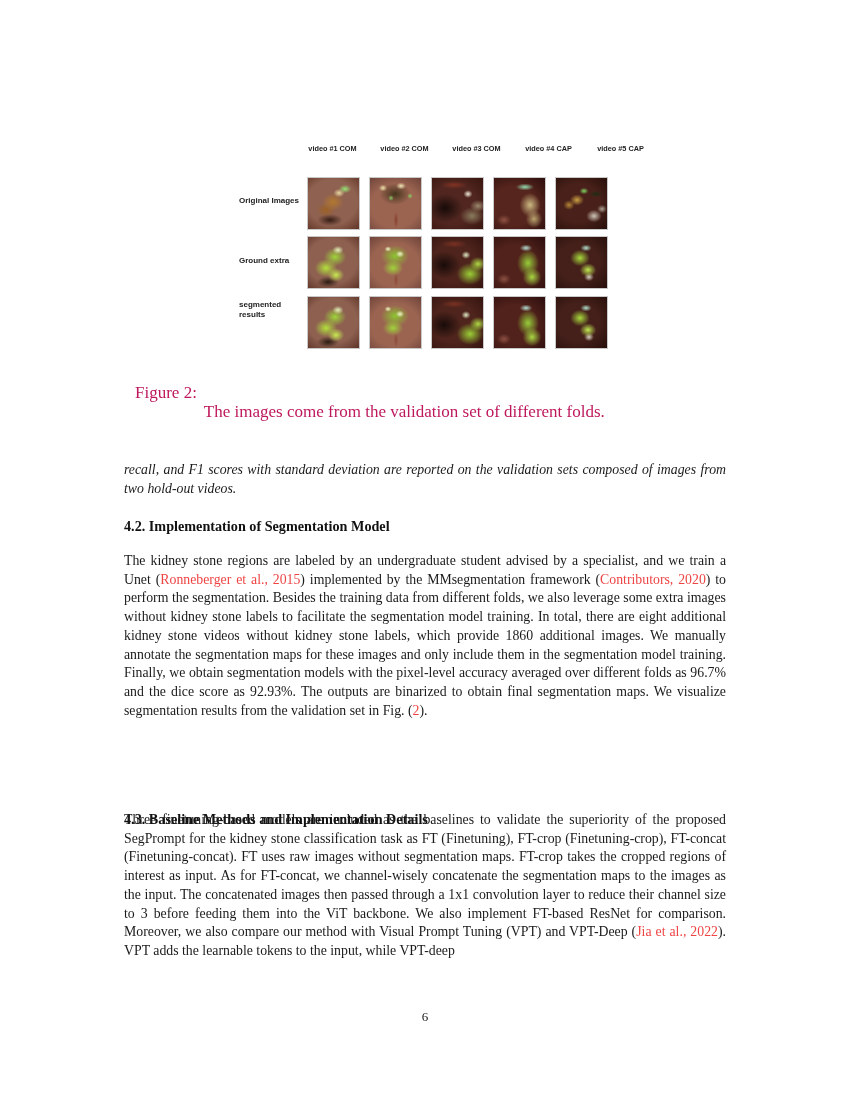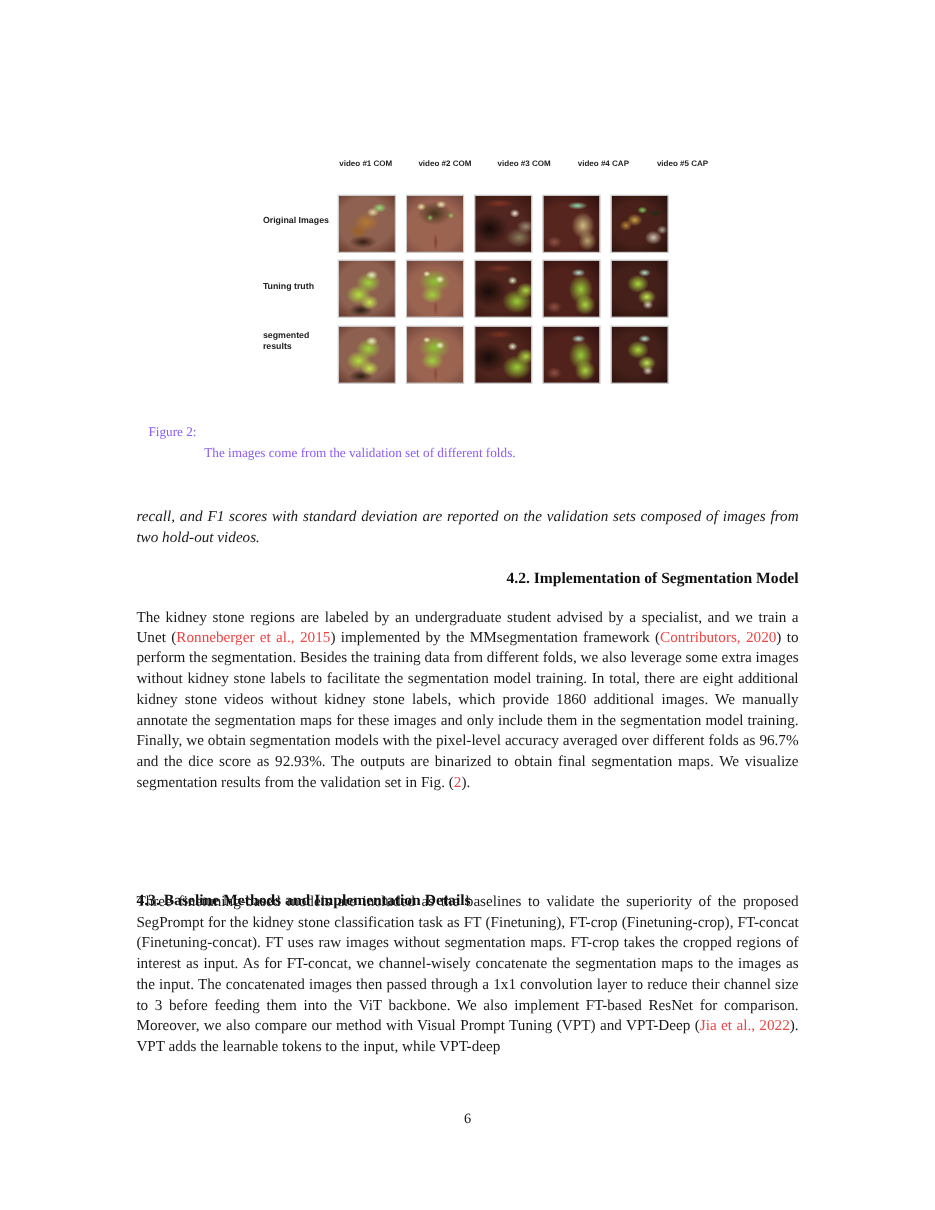--- a/index.html
+++ b/index.html
@@ -89,34 +89,34 @@
     radial-gradient(40px 36px at 20px 28px, #51221b 55%, #321110);}
   .g5{background:
     radial-gradient(8px 5px at 30px 11px, rgba(184,236,216,.95), rgba(184,236,216,0) 70%),
     radial-gradient(13px 11px at 24px 21px, #a8da3c, rgba(168,218,60,0) 75%),
     radial-gradient(11px 9px at 32px 33px, #c0e850, rgba(192,232,80,0) 75%),
     radial-gradient(7px 6px at 33px 40px, rgba(232,228,210,.9), rgba(232,228,210,0) 70%),
     radial-gradient(40px 36px at 22px 25px, #45201a 52%, #29100c);}
   
   .caption{
     position:absolute;left:135px;top:383px;width:586px;display:flex;
-    font-size:12px;line-height:19px;color:#8b5cf6;
+    font-size:17px;line-height:19px;color:#be185d;
   }
   .cap-label{margin-right:7px;white-space:nowrap;}
   
   .para{
     position:absolute;left:124px;width:602px;text-align:justify;
     font-size:13.8px;line-height:18.7px;color:#1a1a1a;
   }
   .heading{
     position:absolute;left:124px;width:602px;
     font-weight:bold;font-size:14.2px;color:#111;
   }
   #p-intro{top:461px;font-style:italic;}
-  #h42{top:518px;text-align:right;}
+  #h42{top:518px;}
   #p42{top:552px;}
   #h43{top:782px;margin-top:29px;}
   #p43{top:811px;}
   .cite{color:#ef4444;}
   .pagenum{
     position:absolute;top:1009px;left:0;width:850px;text-align:center;
     font-size:13px;color:#1a1a1a;
   }
 </style>
 </head>
@@ -124,21 +124,21 @@
 
 <div class="fig-headers">
   <span>video #1 COM</span>
   <span>video #2 COM</span>
   <span>video #3 COM</span>
   <span>video #4 CAP</span>
   <span>video #5 CAP</span>
 </div>
 
 <div class="rowlab lab1">Original Images</div>
-<div class="rowlab lab2">Tuning truth</div>
+<div class="rowlab lab2">Ground extra</div>
 <div class="rowlab lab3">segmented results</div>
 
 <div class="fig-row row1">
   <div class="cell o1"></div>
   <div class="cell o2"></div>
   <div class="cell o3"></div>
   <div class="cell o4"></div>
   <div class="cell o5"></div>
 </div>
 

